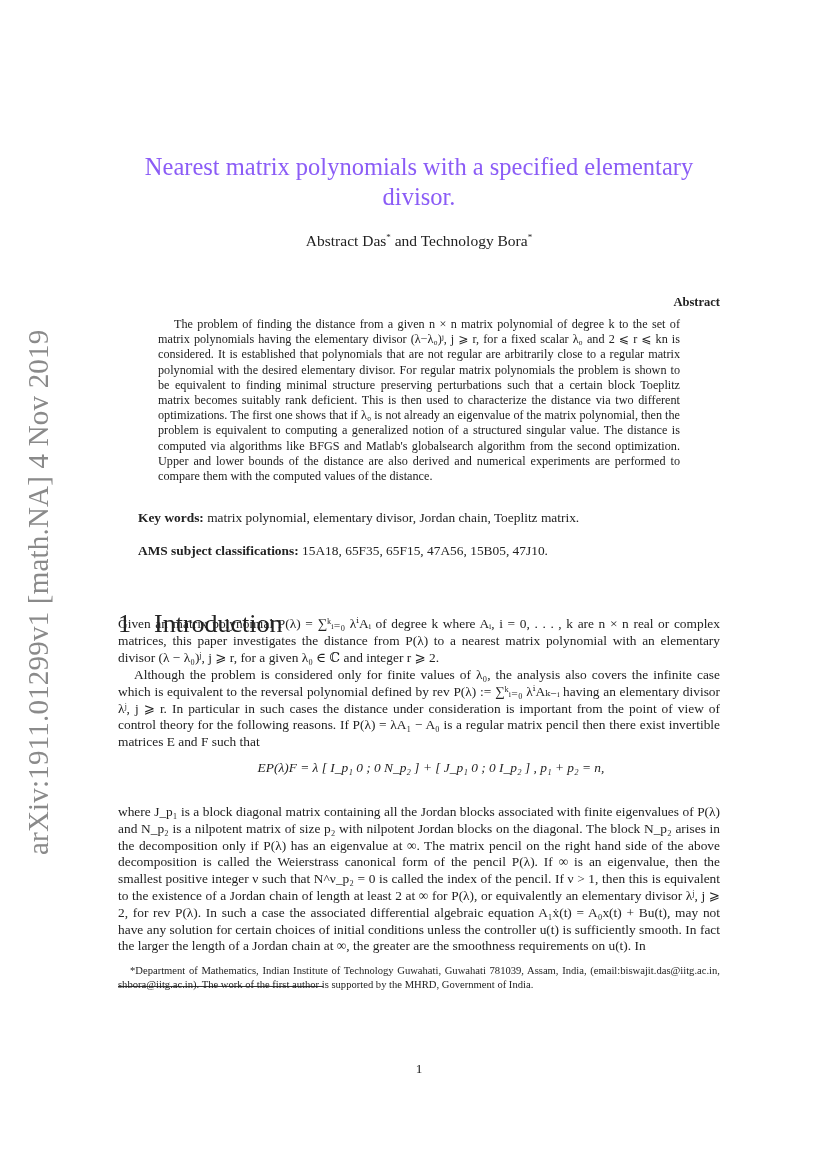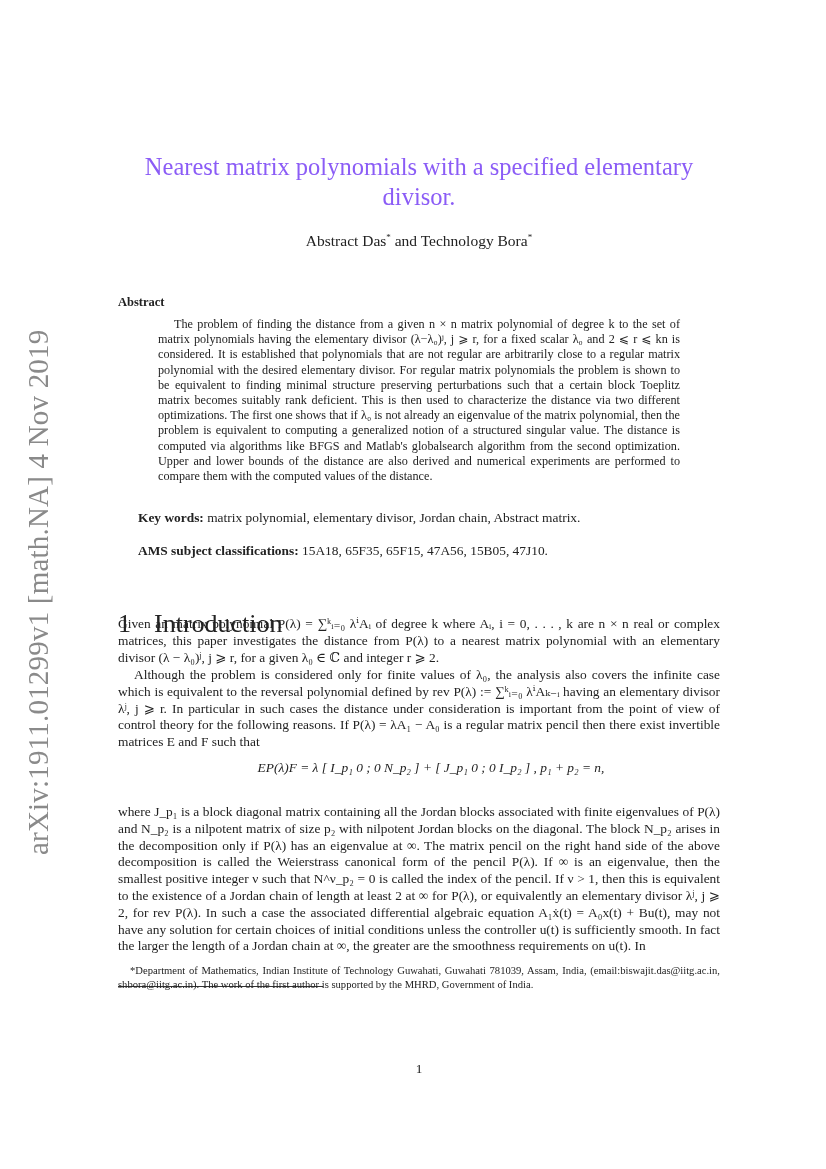--- a/index.html
+++ b/index.html
@@ -24,21 +24,21 @@
     position: absolute; top: 152px; left: 0; width: 602px;
     text-align: center; font-size: 24.5px; line-height: 30px; color: #8b5cf6;
   }
   .authors {
     position: absolute; top: 232px; left: 0; width: 602px;
     text-align: center; font-size: 15.5px;
   }
   sup.fn { font-size: 9px; vertical-align: 6px; }
   .abstract-head {
     position: absolute; top: 295px; left: 0; width: 602px;
-    text-align: left; font-size: 12.5px; font-weight: bold;
+    text-align: right; font-size: 12.5px; font-weight: bold;
   }
   .abstract {
     position: absolute; top: 317px; left: 40px; width: 522px;
     font-size: 12.2px; line-height: 15.2px; text-align: justify;
     text-indent: 16px; hyphens: auto;
   }
   .kw {
     position: absolute; top: 510px; left: 20px; width: 580px;
     font-size: 13.4px;
   }
@@ -90,21 +90,21 @@
     <span>Abstract Das</span><sup class="fn">*</sup>
     <span>and</span>
     <span>Technology Bora</span><sup class="fn">*</sup>
   </div>
 
   <div class="abstract-head">Abstract</div>
   <div class="abstract">The problem of finding the distance from a given n × n matrix polynomial of degree k to the set of matrix polynomials having the elementary divisor (λ−λ₀)ʲ, j ⩾ r, for a fixed scalar λ₀ and 2 ⩽ r ⩽ kn is considered. It is established that polynomials that are not regular are arbitrarily close to a regular matrix polynomial with the desired elementary divisor. For regular matrix polynomials the problem is shown to be equivalent to finding minimal structure preserving perturbations such that a certain block Toeplitz matrix becomes suitably rank deficient. This is then used to characterize the distance via two different optimizations. The first one shows that if λ₀ is not already an eigenvalue of the matrix polynomial, then the problem is equivalent to computing a generalized notion of a structured singular value. The distance is computed via algorithms like BFGS and Matlab's globalsearch algorithm from the second optimization. Upper and lower bounds of the distance are also derived and numerical experiments are performed to compare them with the computed values of the distance.</div>
 
   <div class="kw">
     <b>Key words:</b>
-    <span>matrix polynomial, elementary divisor, Jordan chain, Abstract matrix.</span>
+    <span>matrix polynomial, elementary divisor, Jordan chain, Toeplitz matrix.</span>
   </div>
 
   <div class="ams">
     <b>AMS subject classifications:</b>
     <span>15A18, 65F35, 65F15, 47A56, 15B05, 47J10.</span>
   </div>
 
   <div class="section">
     <span class="num">1</span><span>Introduction</span>
   </div>

